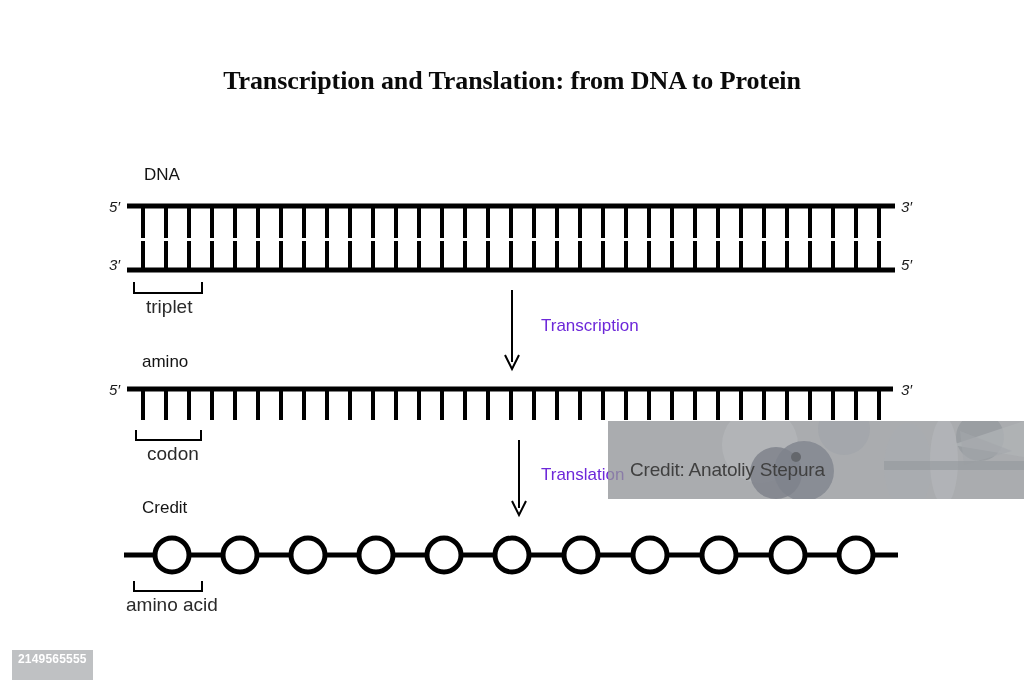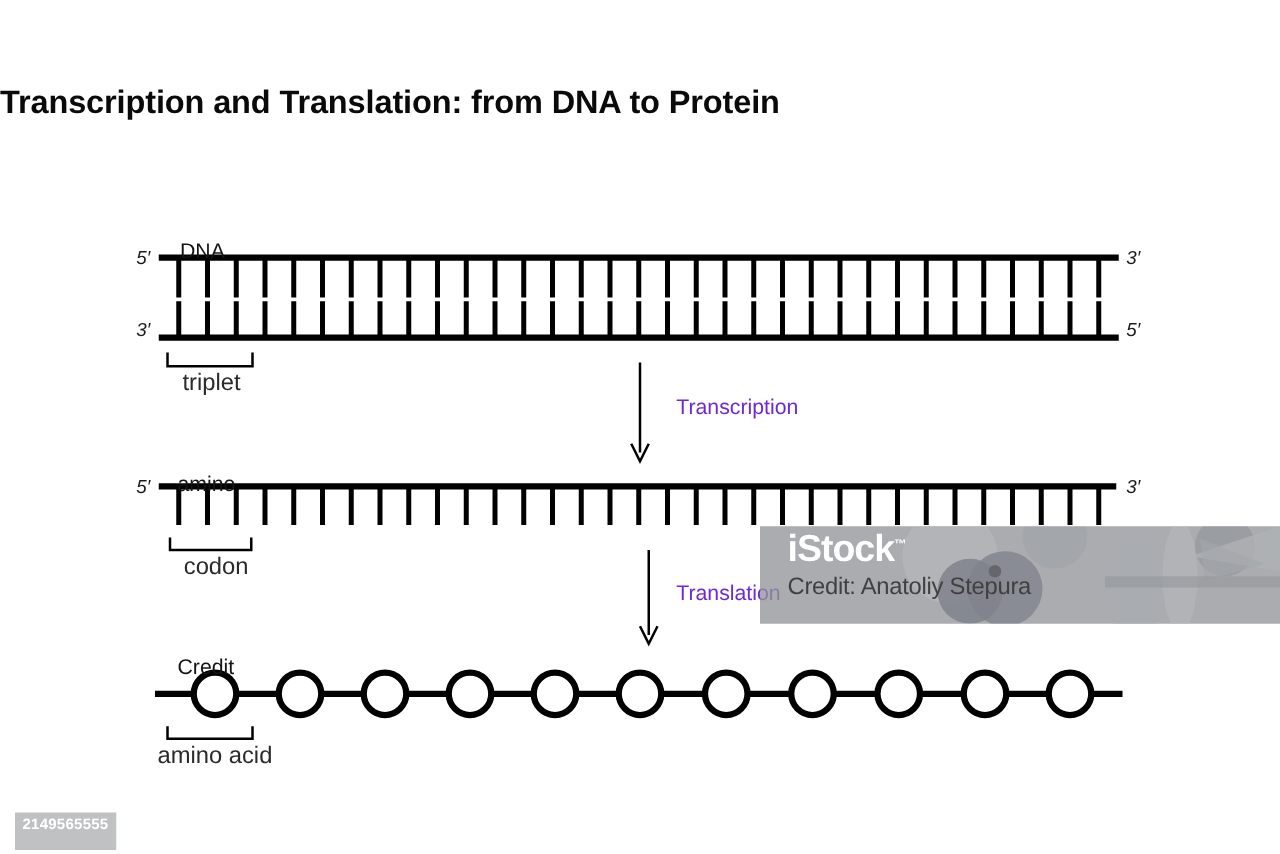--- a/index.html
+++ b/index.html
@@ -21,32 +21,33 @@
     inset: 0;
     width: 1024px;
     height: 683px;
   }
 
   .title {
     position: absolute;
     top: 66px;
     left: 0;
     width: 1024px;
+    text-align: center;
     font-size: 26px;
     font-weight: bold;
     letter-spacing: -0.1px;
     color: #0a0a0a;
+    font-family: Liberation Serif, serif;
   }
 
   .sec-label {
     position: absolute;
     font-size: 17px;
     color: #141414;
     white-space: nowrap;
-    margin-top: 26px;
   }
   .dna-label   { left: 144px; top: 165px; }
   .mrna-label  { left: 142px; top: 352px; }
   .prot-label  { left: 142px; top: 498px; }
 
   .prime {
     position: absolute;
     font-size: 15px;
     font-style: italic;
     color: #1a1a1a;
@@ -322,19 +323,18 @@
       <circle cx="168" cy="52" r="26" fill="#5d6270" opacity="0.85"></circle>
       <circle cx="236" cy="8" r="26" fill="#9aa0a6" opacity="0.7"></circle>
       <ellipse cx="300" cy="46" rx="24" ry="44" fill="#a9adb1" opacity="0.8"></ellipse>
       <ellipse cx="336" cy="40" rx="14" ry="44" fill="#babdc0" opacity="0.8"></ellipse>
       <circle cx="372" cy="16" r="24" fill="#8d9398"></circle>
       <polygon points="344,24 416,0 416,36" fill="#b6b9bc" opacity="0.75"></polygon>
       <polygon points="352,10 404,30 356,44" fill="#9ea3a8" opacity="0.6"></polygon>
       <rect x="276" y="40" width="140" height="9" fill="#7e858a" opacity="0.55"></rect>
       <circle cx="188" cy="36" r="5" fill="#2c3036"></circle>
     </svg>
-    <div class="wm-logo"><span>iStock</span><span class="wm-tm">™</span></div>
     <div class="wm-credit">Credit: Anatoliy Stepura</div>
   </div>
 
   <div id="stockid">2149565555</div>
 
 </div>
 
 </body></html>

